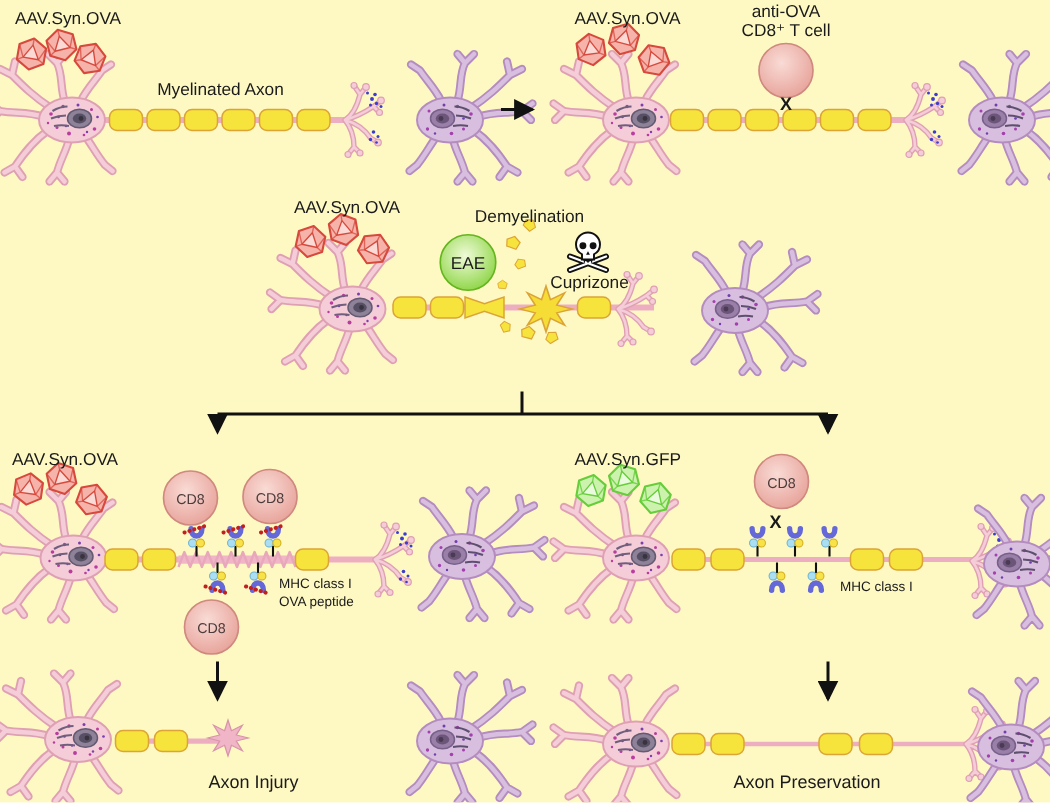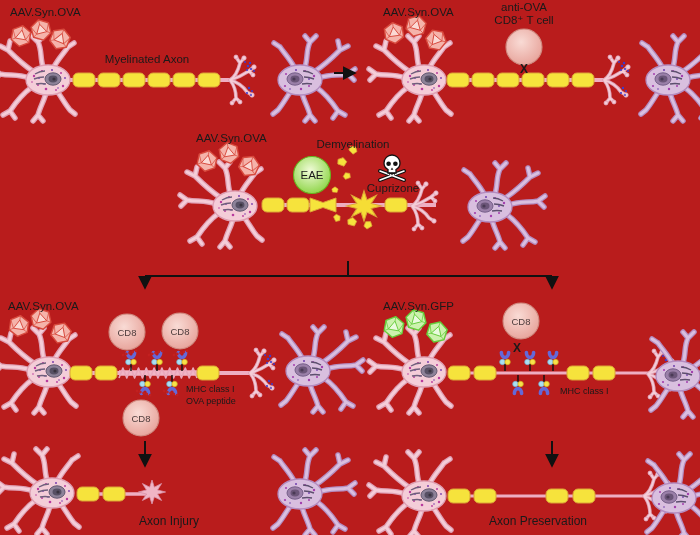--- a/index.html
+++ b/index.html
@@ -1,16 +1,16 @@
 <!DOCTYPE html>
 <html><head>
 <meta charset="utf-8">
 <style>
   html,body{margin:0;background:#fff}
-  .fig{position:relative;width:700px;height:535px;background:#b91c1c;overflow:hidden}
+  .fig{position:relative;width:700px;height:535px;background:#fef9c3;overflow:hidden}
   svg{display:block}
   text{font-family:"Liberation Sans","DejaVu Sans",sans-serif;fill:#1a1a1a}
   .lbl{font-size:11.5px}
   .lbl-lg{font-size:12px}
   .lbl-sm{font-size:9px}
   .lbl-cd8{font-size:9.5px;fill:#4d3c3c}
   .xmark{font-size:12px;font-weight:bold}
 </style>
 </head>
 <body>

